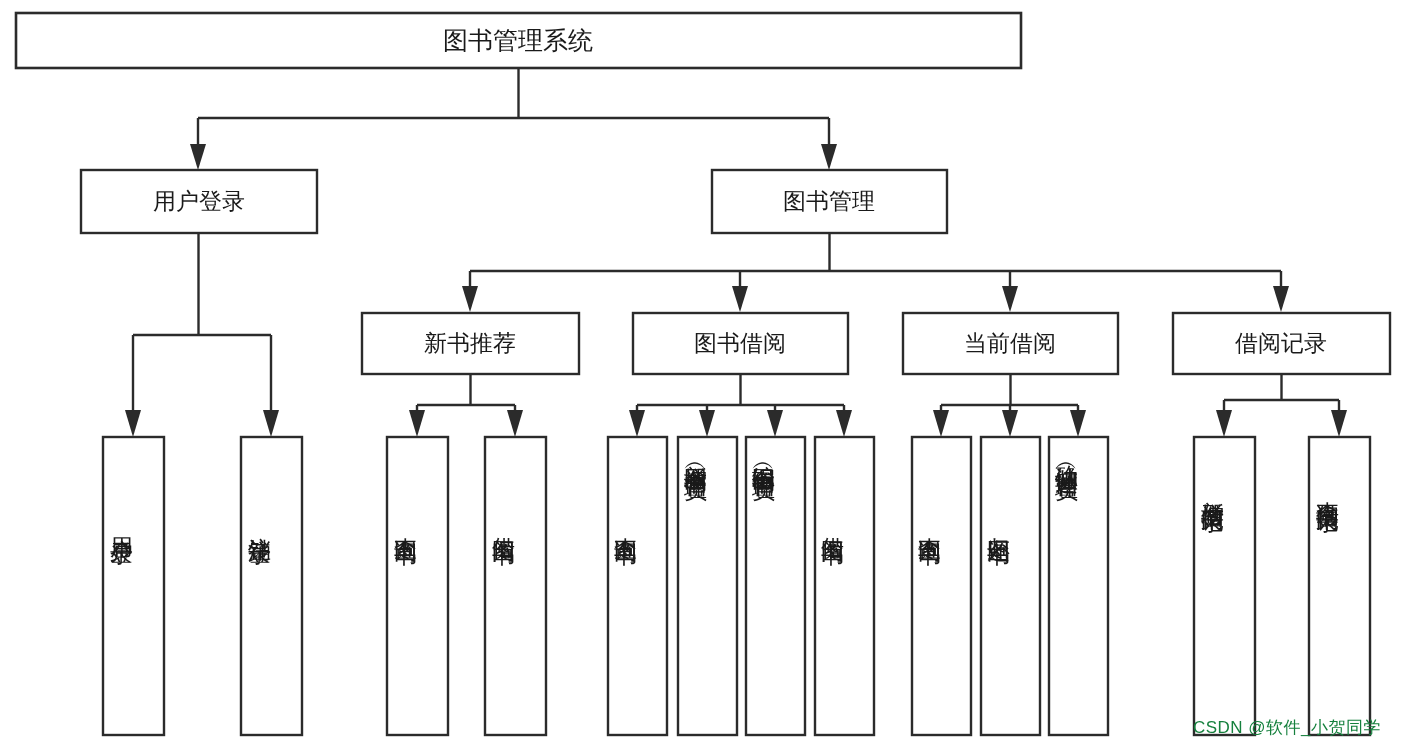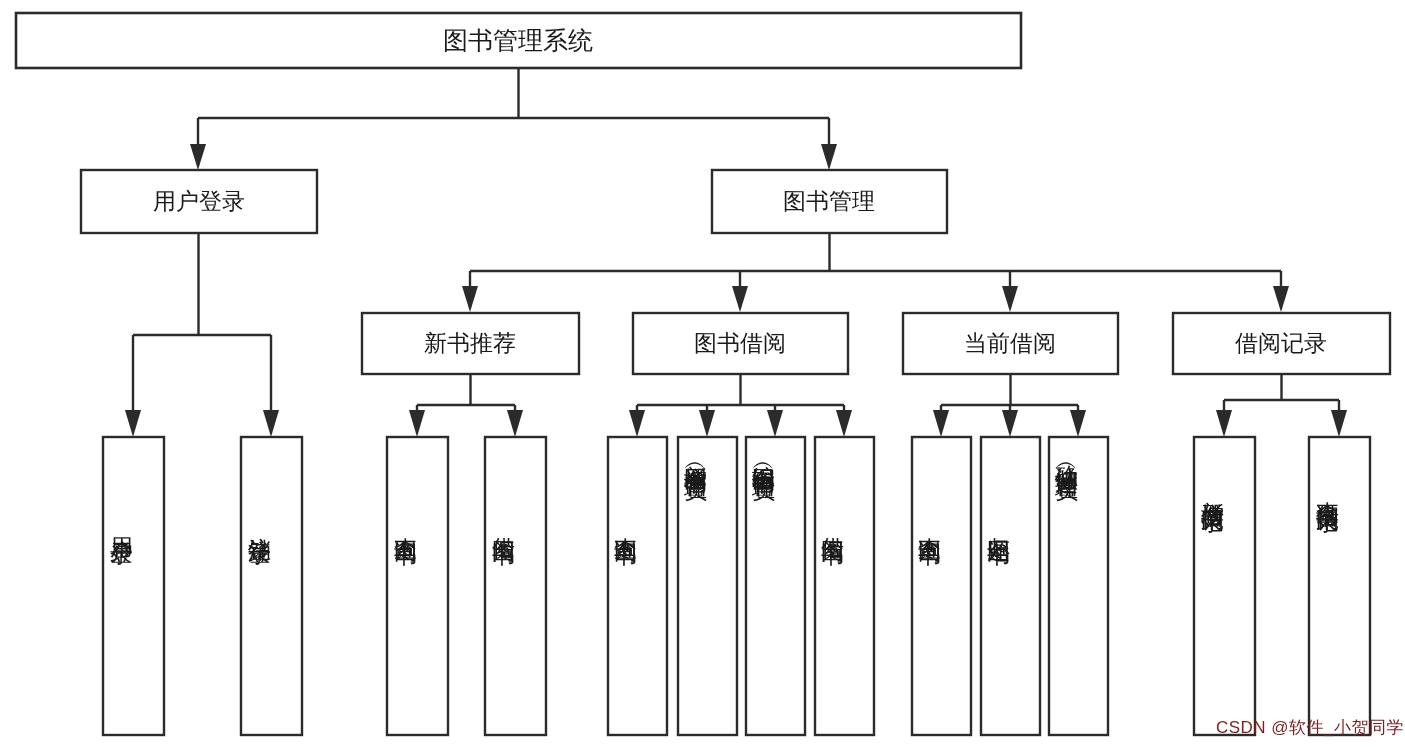--- a/index.html
+++ b/index.html
@@ -61,25 +61,25 @@
     writing-mode: vertical-rl;
     text-orientation: upright;
     letter-spacing: 2px;
     line-height: 1;
     white-space: nowrap;
     text-align: start;
     user-select: none;
   }
   .watermark {
     position: absolute;
-    right: 1px;
+    right: 24px;
     bottom: 8px;
     font-family: "Liberation Sans", "DejaVu Sans", sans-serif;
     font-size: 17px;
-    color: #7f1d1d;
+    color: #15803d;
     letter-spacing: 0.5px;
     user-select: none;
     pointer-events: none;
     margin-top: 15px;
   }
 </style>
 </head>
 <body>
 
 <div id="diagram-root">

